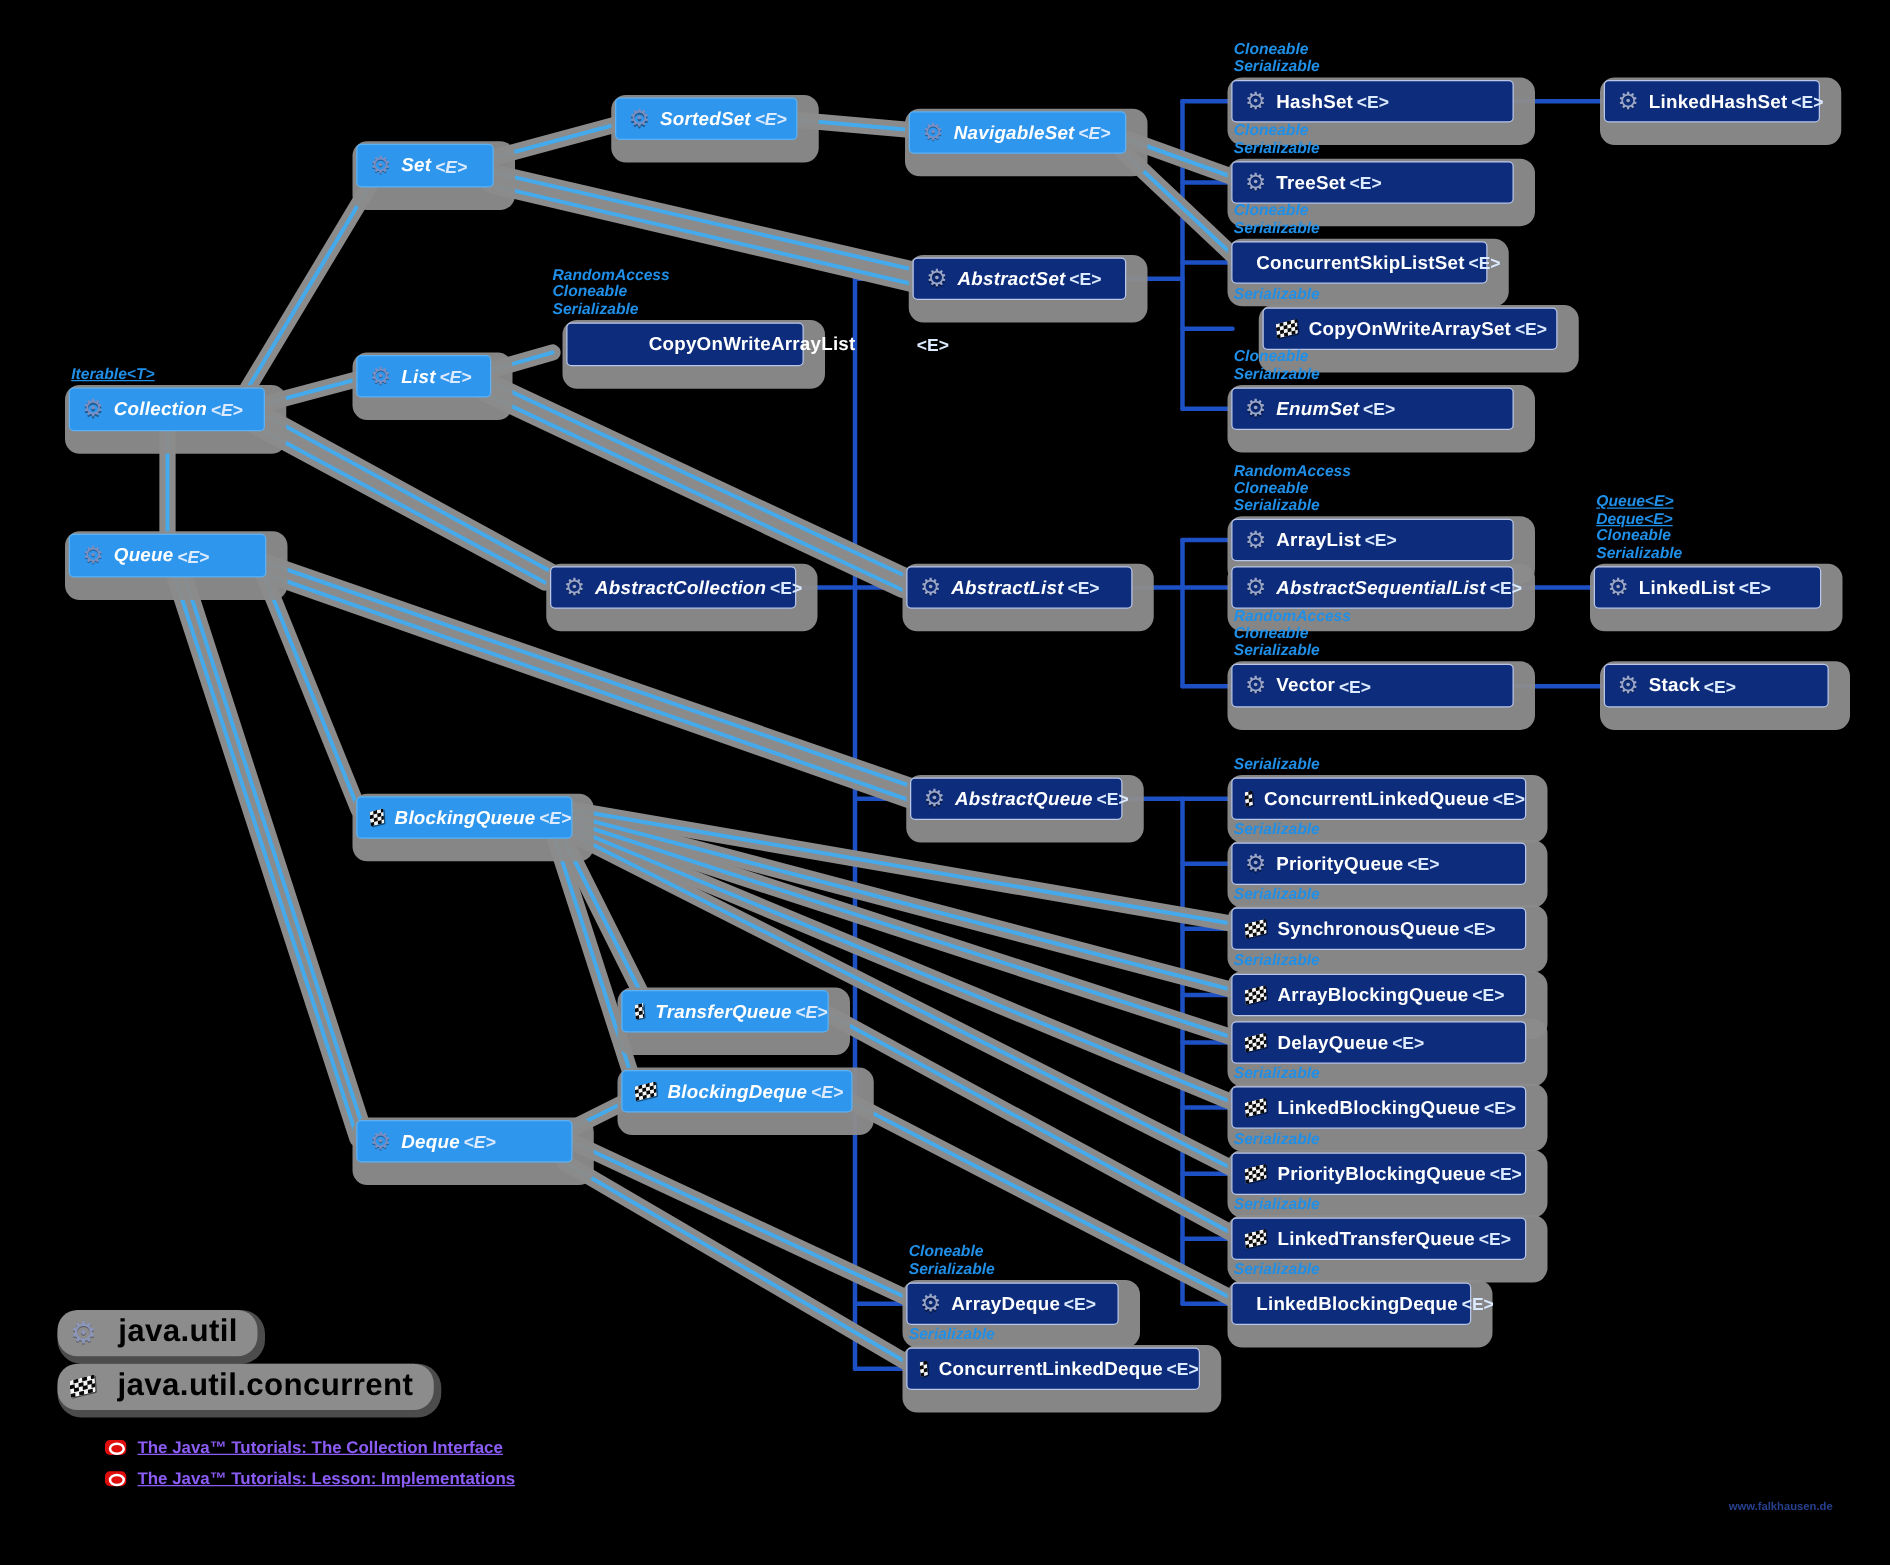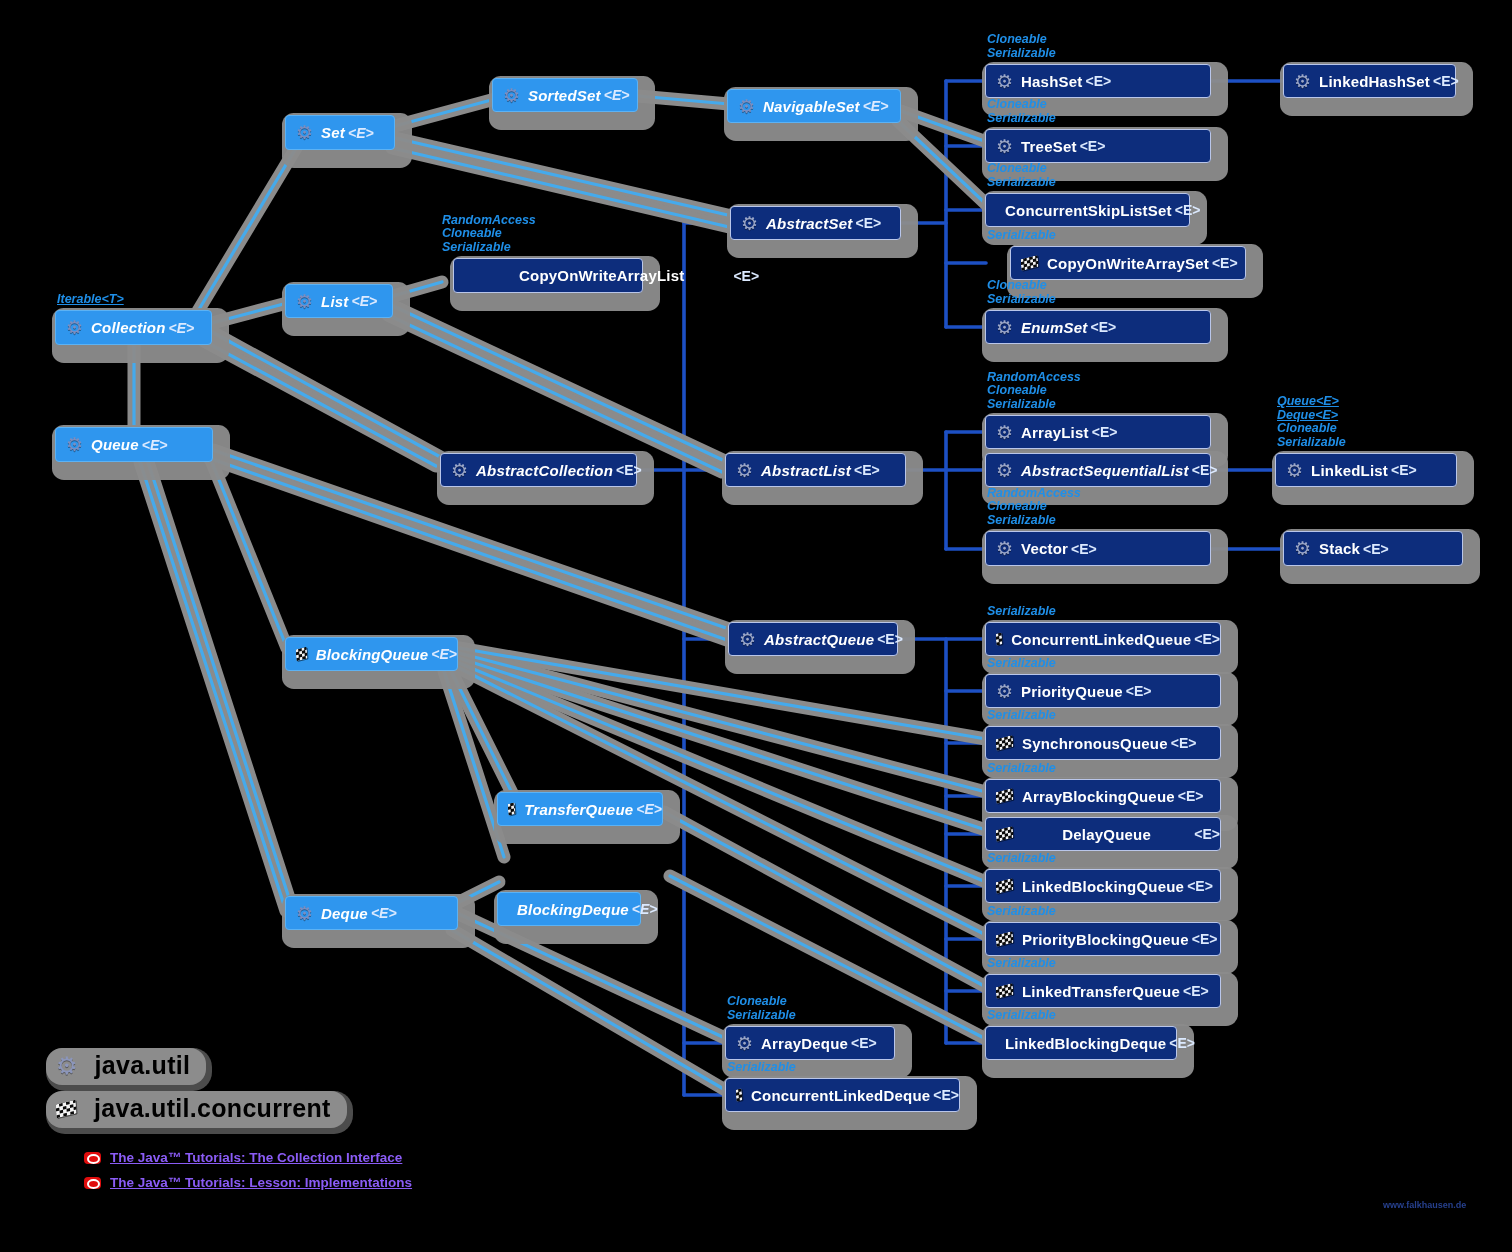--- a/index.html
+++ b/index.html
@@ -208,21 +208,21 @@
     <div class="node iface" style="left: 285px; top: 637px; width: 173px; height: 34px;">
       <span class="flag"></span>
       <span class="lbl">BlockingQueue</span>
       <span class="gen">&lt;E&gt;</span>
     </div>
     <div class="node iface" style="left: 497px; top: 792px; width: 166px; height: 34px;">
       <span class="flag"></span>
       <span class="lbl">TransferQueue</span>
       <span class="gen">&lt;E&gt;</span>
     </div>
-    <div class="node iface" style="left: 497px; top: 892px; width: 144px; height: 34px;">
+    <div class="node iface" style="left: 497px; top: 856px; width: 185px; height: 34px;">
       <span class="flag"></span>
       <span class="lbl">BlockingDeque</span>
       <span class="gen">&lt;E&gt;</span>
     </div>
     <div class="node iface" style="left: 285px; top: 896px; width: 173px; height: 34px;">
       <span class="gear">⚙</span>
       <span class="lbl">Deque</span>
       <span class="gen">&lt;E&gt;</span>
     </div>
     <div class="node cls abstract" style="left: 730px; top: 206px; width: 171px; height: 34px;">
@@ -370,21 +370,21 @@
       <div>Serializable</div>
     </div>
     <div class="node cls" style="left: 985px; top: 779px; width: 236px; height: 34px; align-items: center;">
       <span class="flag"></span>
       <span class="lbl">ArrayBlockingQueue</span>
       <span class="gen">&lt;E&gt;</span>
     </div>
     <div class="tags" style="left: 987px; top: 761.5px;">
       <div>Serializable</div>
     </div>
-    <div class="node cls" style="left: 985px; top: 817px; width: 236px; height: 34px; justify-content: space-between;">
+    <div class="node cls" style="left: 985px; top: 817px; width: 236px; height: 34px;">
       <span class="flag"></span>
       <span class="lbl">DelayQueue</span>
       <span class="gen">&lt;E&gt;</span>
     </div>
     <div class="node cls" style="left: 985px; top: 869px; width: 236px; height: 34px;">
       <span class="flag"></span>
       <span class="lbl">LinkedBlockingQueue</span>
       <span class="gen">&lt;E&gt;</span>
     </div>
     <div class="tags" style="left: 987px; top: 851.5px;">

